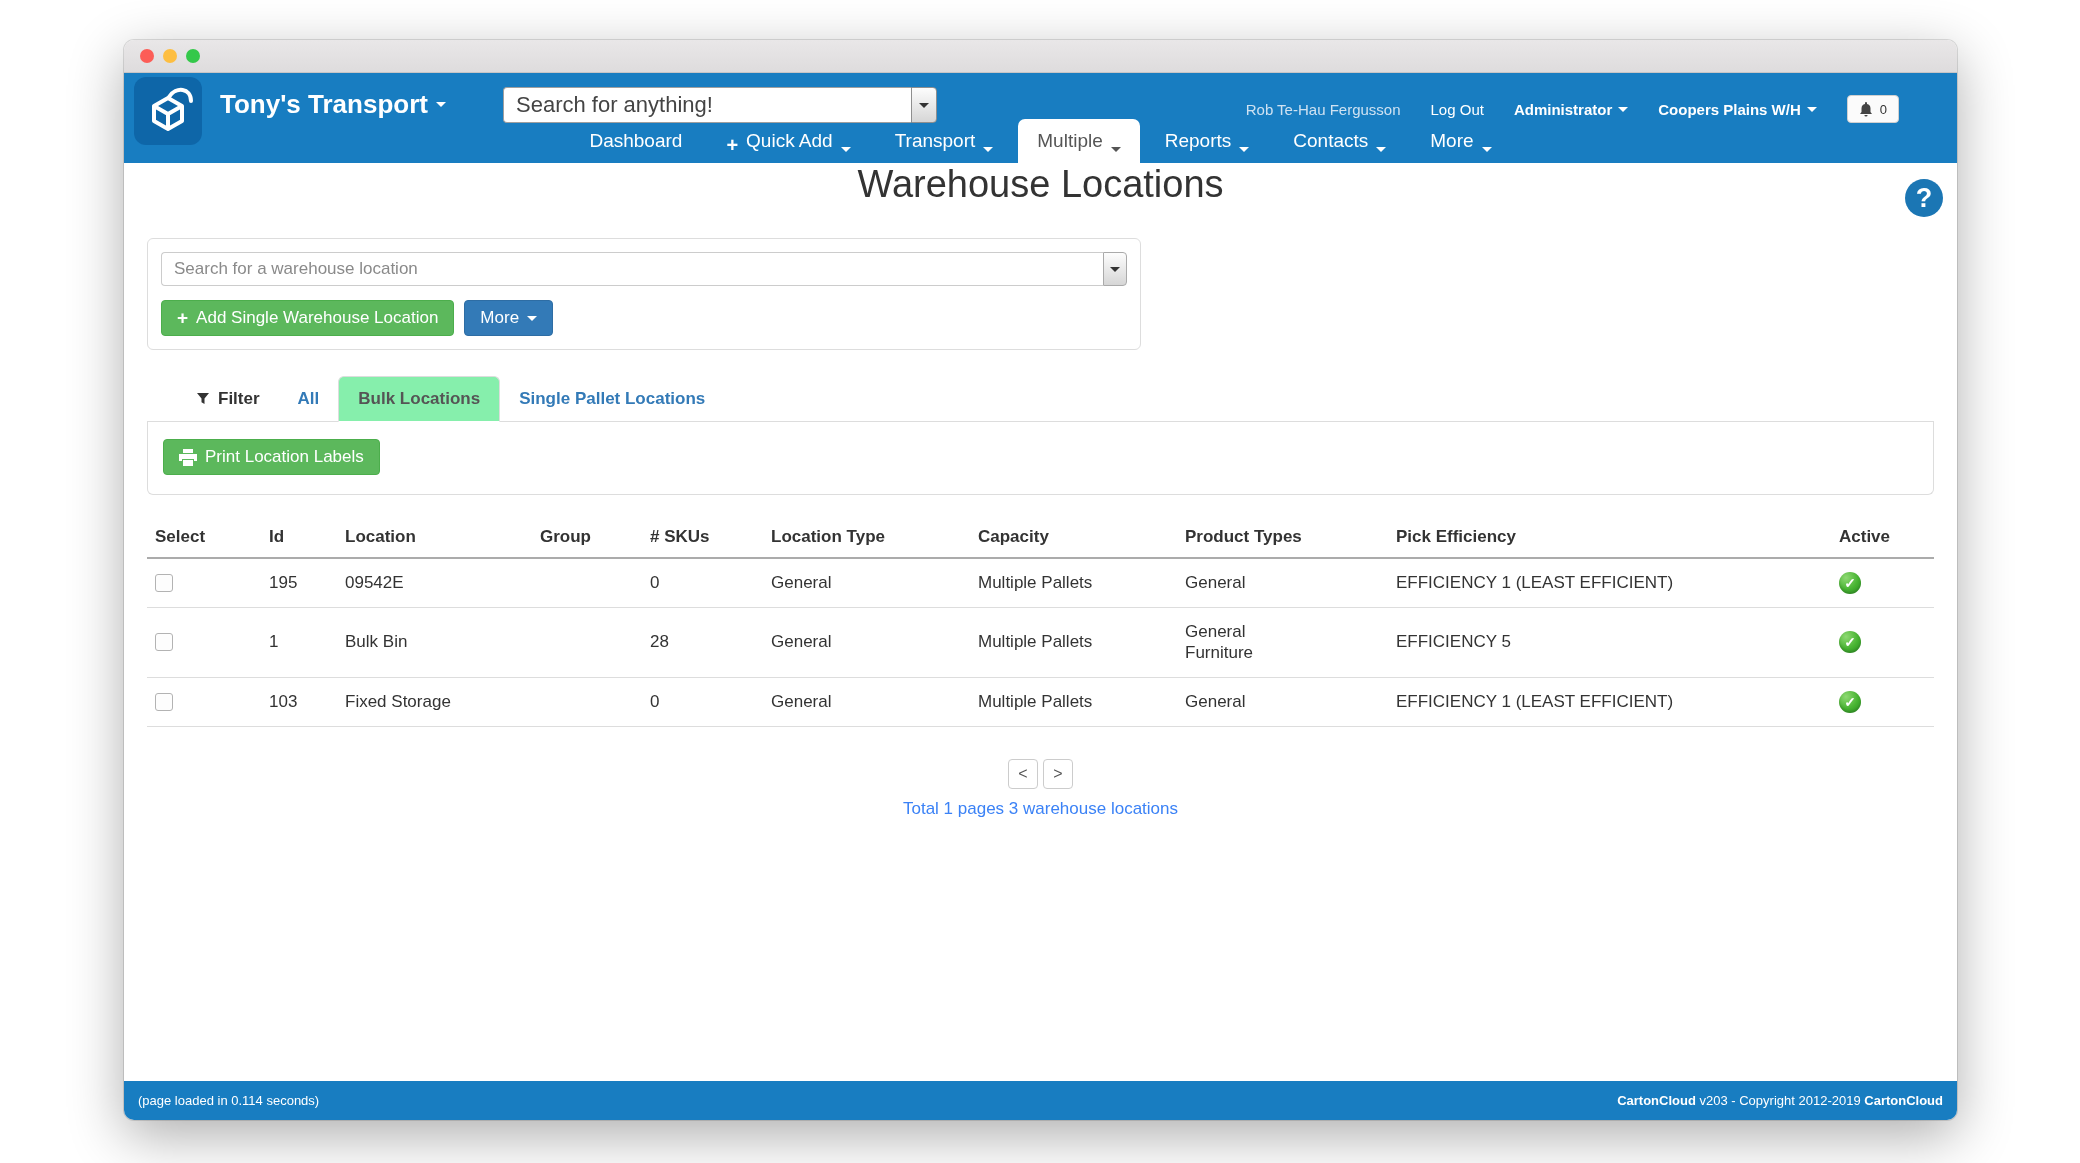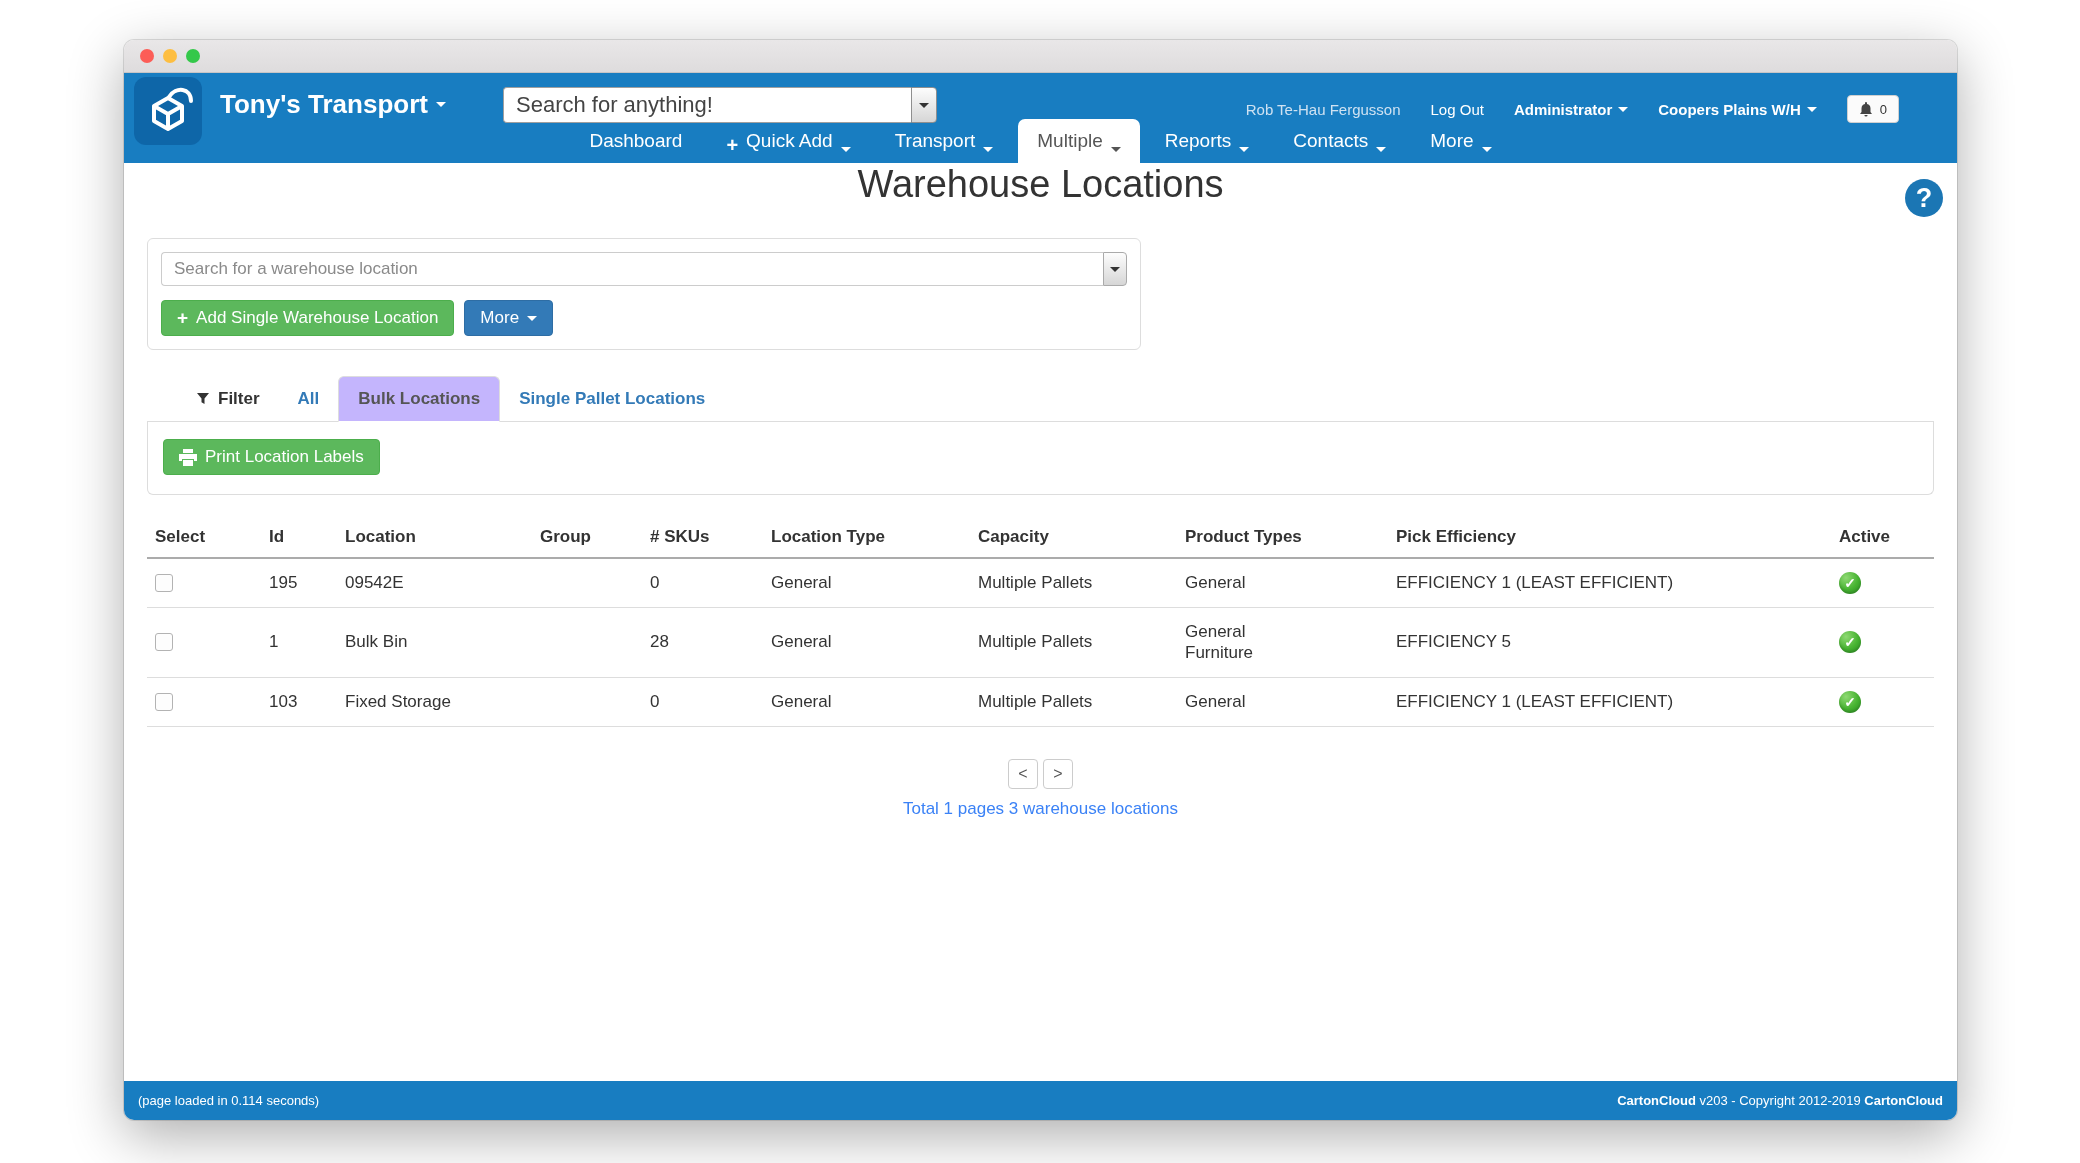--- a/index.html
+++ b/index.html
@@ -59,21 +59,21 @@
 
   .btn { border-radius: 4px; font-size: 17px; font-family: inherit; padding: 7px 15px; display: inline-flex; align-items: center; gap: 8px; cursor: pointer; color: #fff; }
   .btn-green { background: #5cb85c; border: 1px solid #4cae4c; }
   .btn-blue  { background: #337ab7; border: 1px solid #2e6da4; }
   .btn .plus { font-weight: 700; font-size: 19px; line-height: 14px; }
 
   .tabs-row { margin-top: 26px; display: flex; align-items: flex-end; border-bottom: 1px solid #ddd; padding-left: 30px; }
   .tab { padding: 12px 19px; font-size: 17px; font-weight: 700; display: flex; align-items: center; gap: 8px; cursor: pointer; }
   .tab-dark { color: #333; }
   .tab-link { color: #337ab7; }
-  .tab.active { background: #c4b5fd; color: #555; border: 1px solid #ddd; border-bottom: 1px solid #fff; margin-bottom: -1px; border-radius: 6px 6px 0 0; }
+  .tab.active { background: #86efac; color: #555; border: 1px solid #ddd; border-bottom: 1px solid #fff; margin-bottom: -1px; border-radius: 6px 6px 0 0; }
 
   .print-panel { border: 1px solid #ddd; border-top: none; border-radius: 0 0 6px 6px; padding: 17px 15px 19px; background: #fff; }
 
   table { width: 100%; border-collapse: collapse; margin-top: 22px; table-layout: fixed; }
   th { text-align: left; font-size: 17px; color: #333; padding: 10px 8px; border-bottom: 2px solid #ababab; }
   td { font-size: 17px; color: #333; padding: 13px 8px; border-bottom: 1px solid #ddd; vertical-align: middle; }
   td .line { display: block; line-height: 1.25; }
   input.rowcheck { appearance: none; -webkit-appearance: none; width: 18px; height: 18px; border: 1px solid #b3b3b3;
     border-radius: 3px; background: #fdfdfd; cursor: pointer; display: block; }
   .check-icon { width: 22px; height: 22px; border-radius: 50%; color: #fff; font-size: 14px; font-weight: 700;

